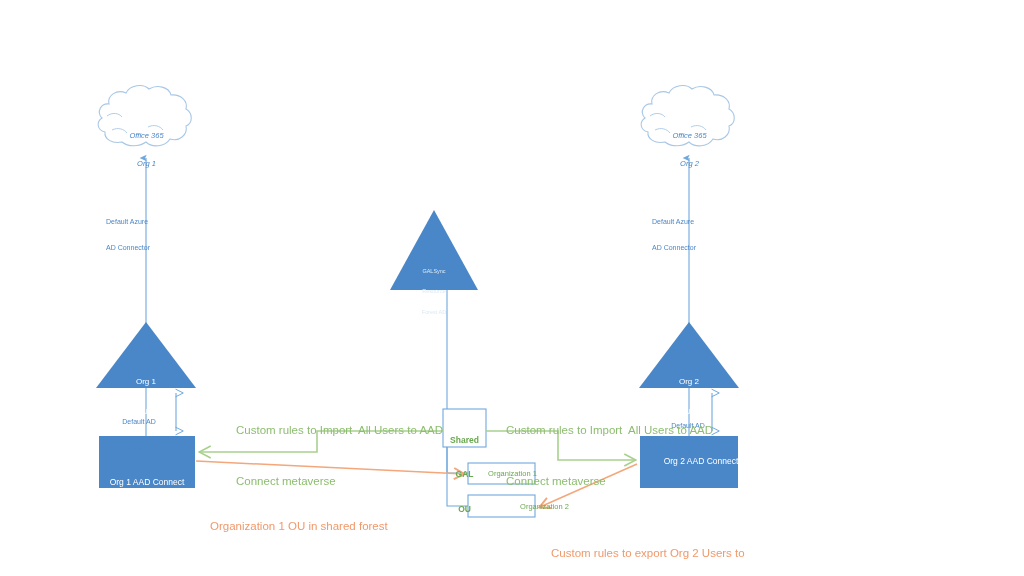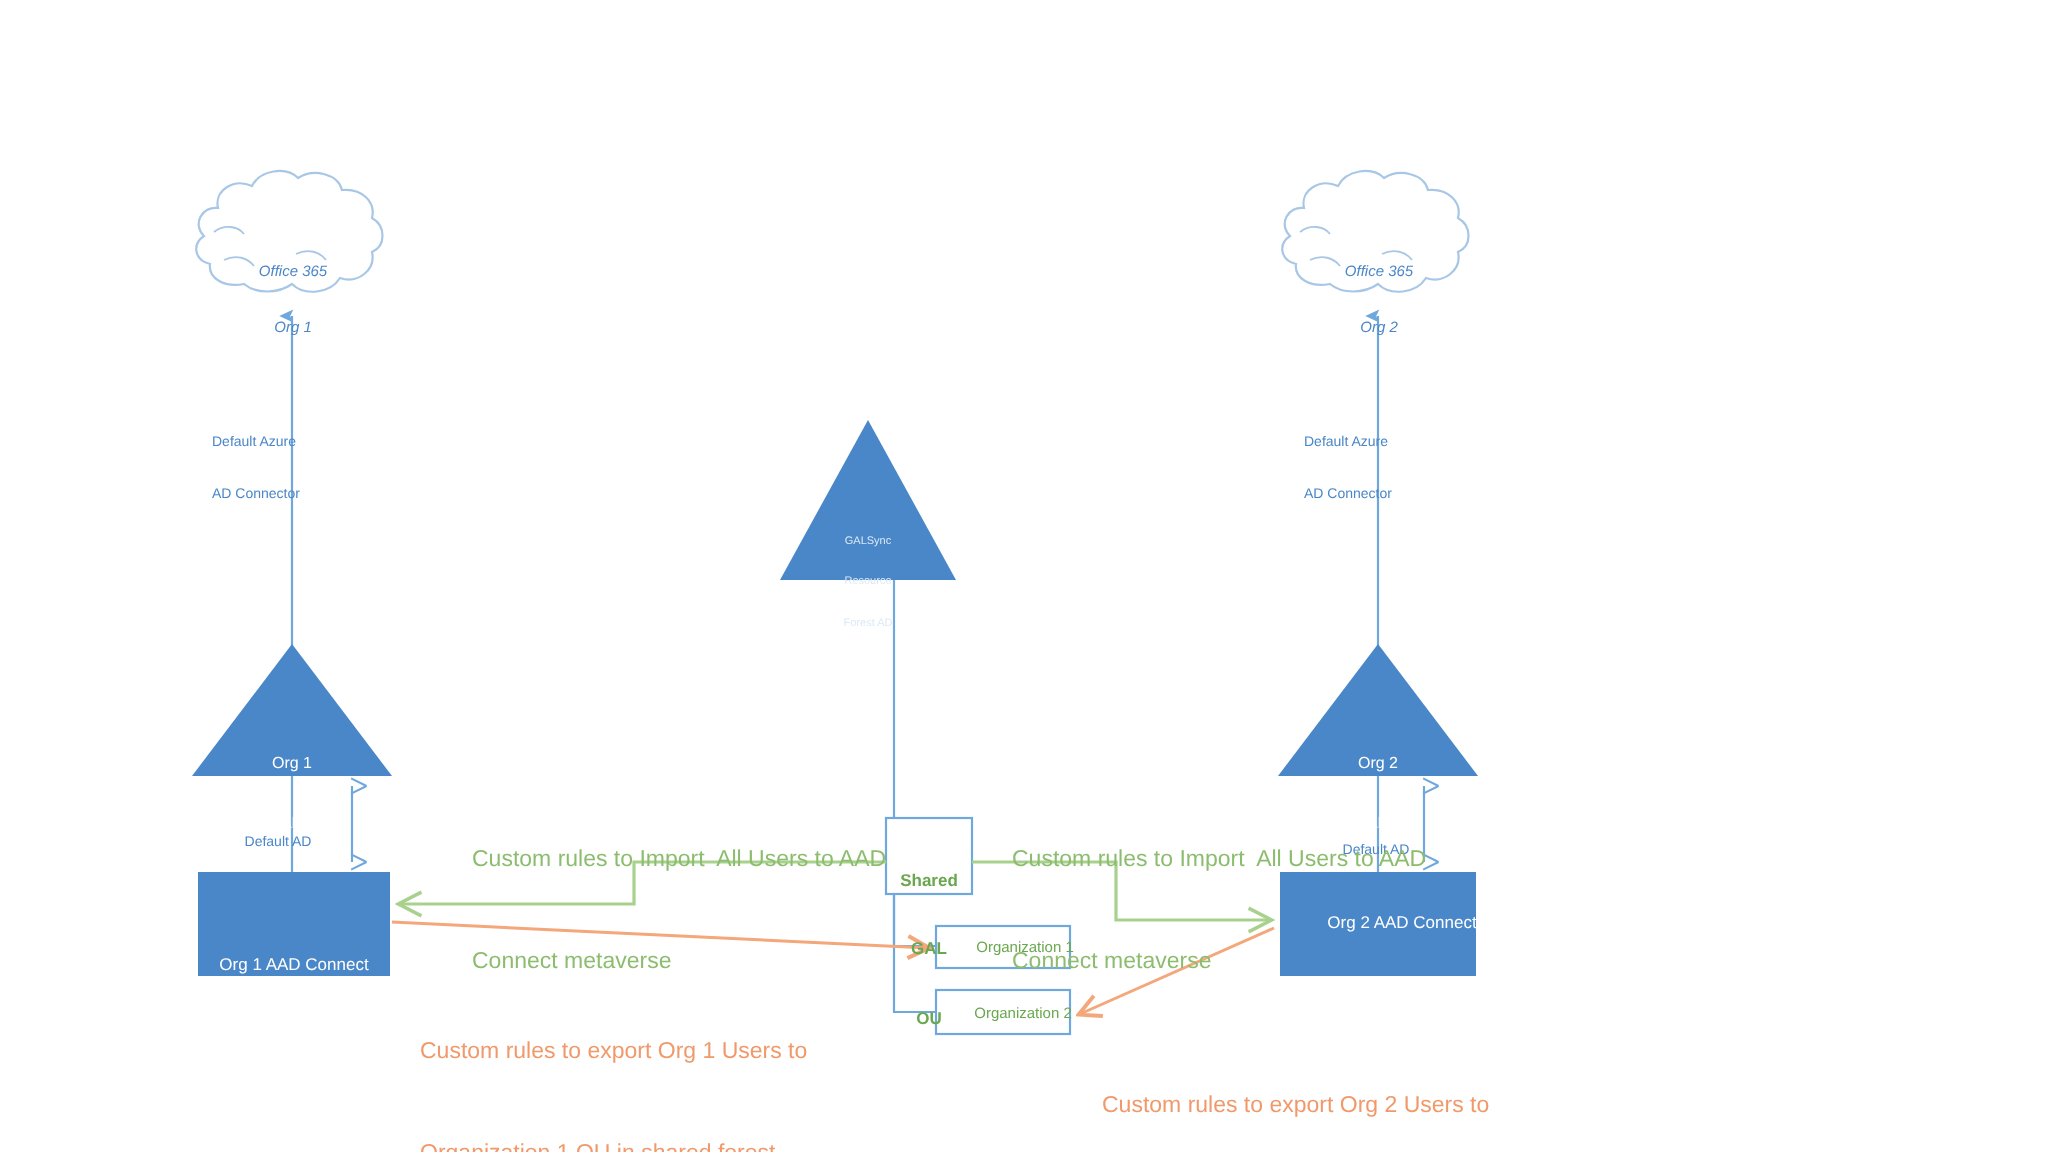--- a/index.html
+++ b/index.html
@@ -215,33 +215,32 @@
 
   <div class="lbl lbl-box-blue" style="left:99px; top:456px; width:96px;margin-top:21px;">Org 1 AAD Connect</div>
   <div class="lbl lbl-box-blue" style="left:640px; top:456px; width:122px;">Org 2 AAD Connect</div>
 
   <div class="lbl lbl-ou" style="left:443px; top:412px; width:43px;font-weight:bold;">
     <div>Shared</div>
     <div>GAL</div>
     <div>OU</div>
   </div>
   <div class="lbl lbl-org" style="left:468px; top:469px; width:89px;">Organization 1</div>
-  <div class="lbl lbl-org" style="left:468px; top:502px; width:87px;">Organization 2</div>
+  <div class="lbl lbl-org" style="left:468px; top:502px; width:87px;padding-left:33px;">Organization 2</div>
 
   <div class="lbl lbl-green-note" style="left:217px; top:387px;">
     <div>Custom rules to Import  All Users to AAD</div>
     <div>Connect metaverse</div>
   </div>
   <div class="lbl lbl-green-note" style="left:487px; top:387px;">
     <div>Custom rules to Import  All Users to AAD</div>
     <div>Connect metaverse</div>
   </div>
 
   <div class="lbl lbl-orange-note" style="left:210px; top:483px;">
-    <div>Custom rules to export Org 1 Users to</div>
     <div>Organization 1 OU in shared forest</div>
   </div>
   <div class="lbl lbl-orange-note" style="left:551px; top:510px;">
     <div>Custom rules to export Org 2 Users to</div>
     
   </div>
 
 </div>
 
 </body></html>

